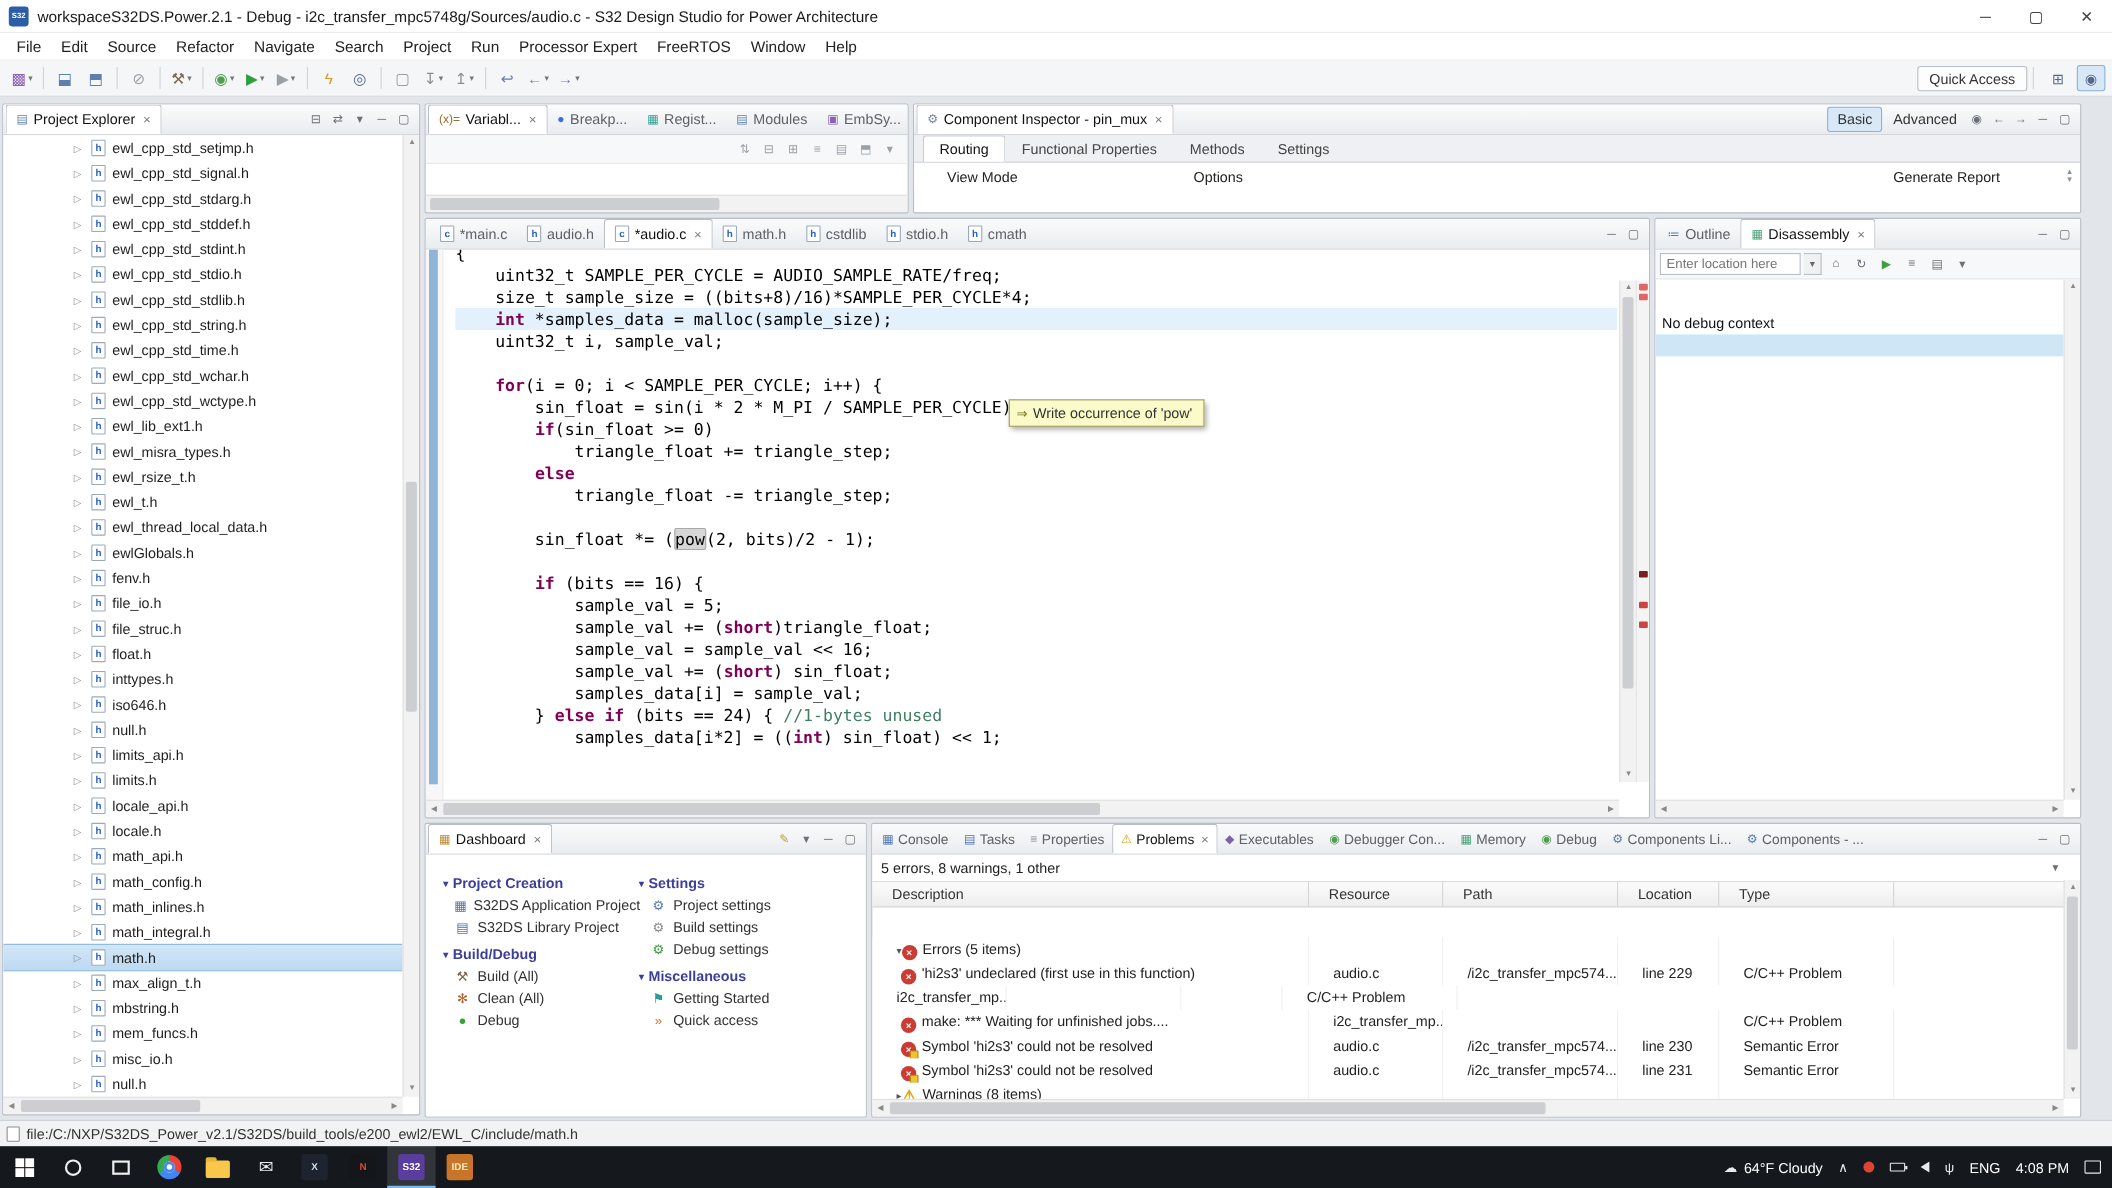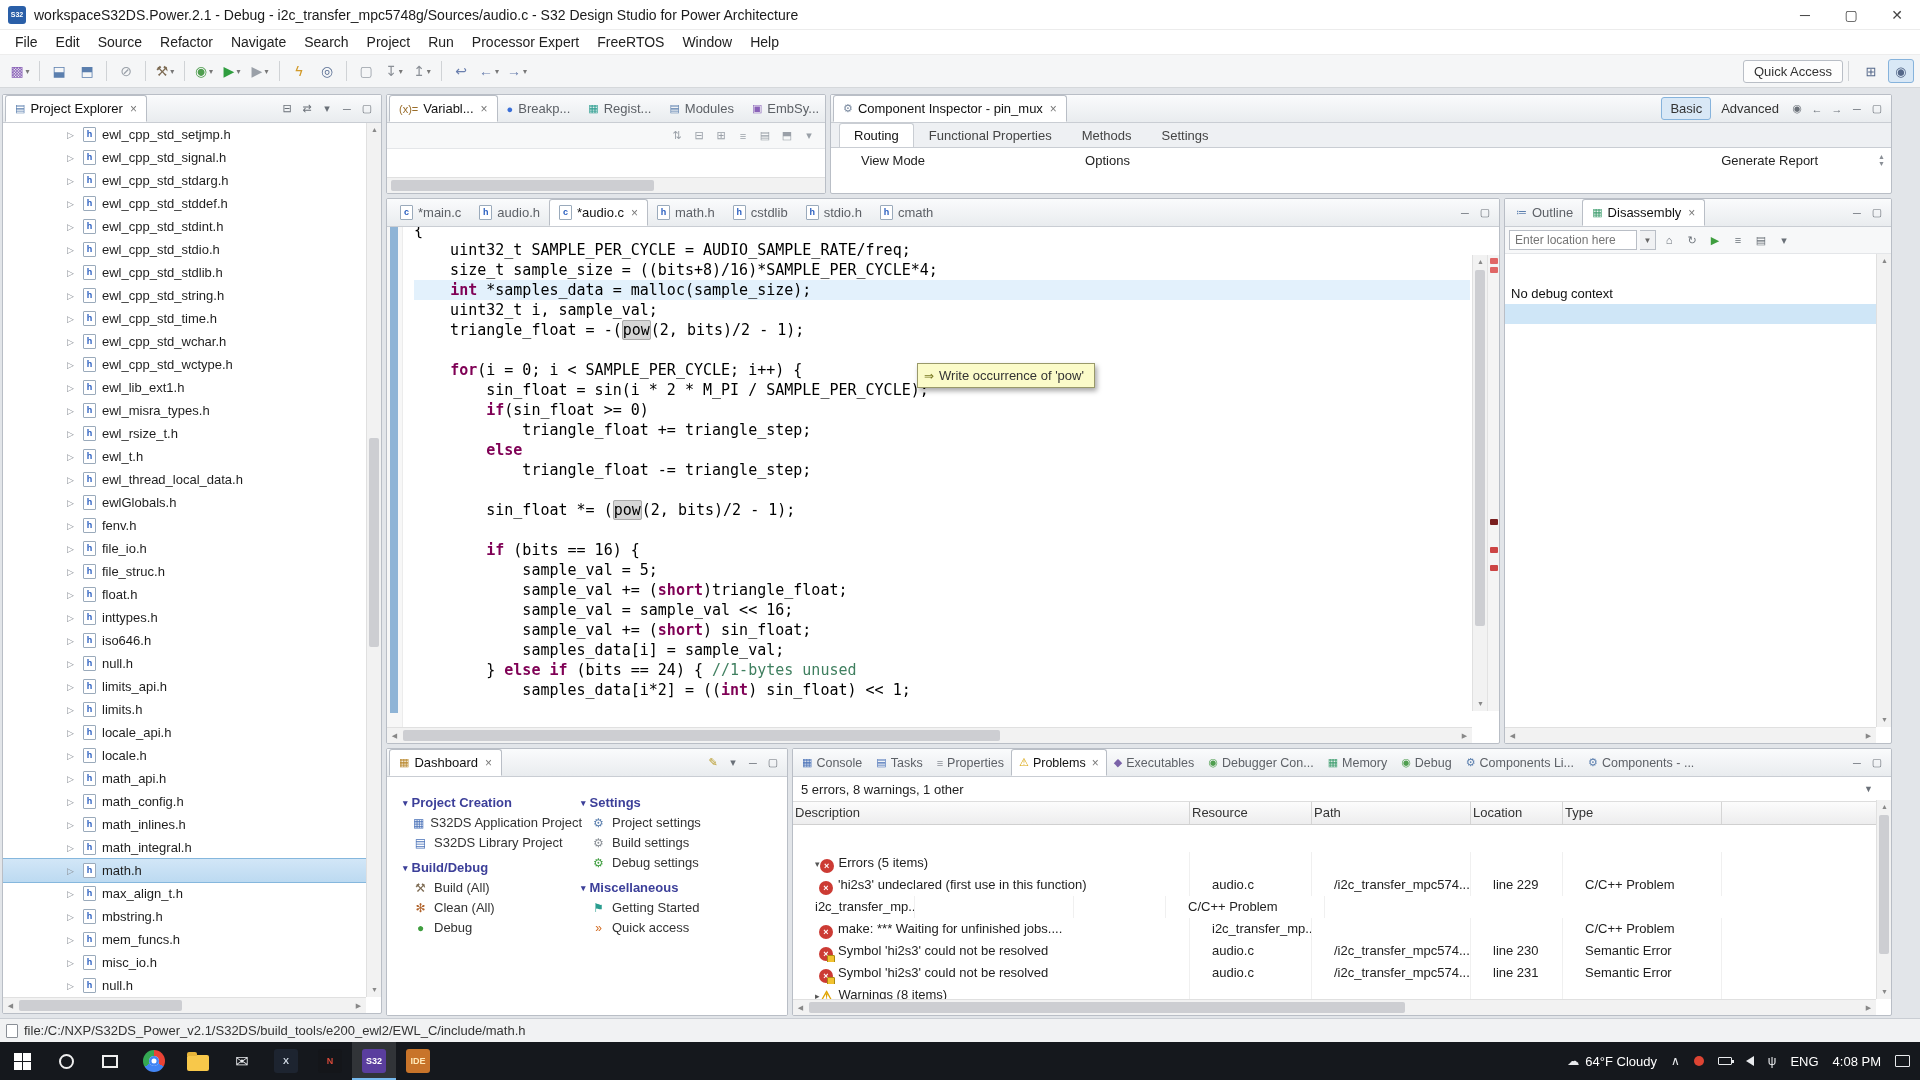--- a/index.html
+++ b/index.html
@@ -110,21 +110,21 @@
   .dash-sec-title .tri { font-size:9px; }
   .dash-link { display:flex; align-items:center; gap:6px; font-size:13px; color:#333; margin:5px 0 5px 10px; white-space:nowrap; }
   .dl-ico { width:15px; text-align:center; font-size:12px; }
 
   
   #console-panel { left:792px; top:748px; width:1100px; height:268px; }
   #console-tabs .etab { padding:0 7px; font-size:12.5px; gap:4px; }
   #prob-summary-row { height:24px; display:flex; align-items:center; background:#fff; font-size:13px; color:#222; padding-left:8px; }
   #prob-summary-row .vmenu { margin-left:auto; margin-right:18px; color:#6a7078; font-size:9px; }
   #prob-table-head { height:24px; display:flex; background:linear-gradient(#fcfcfc,#ededee); border-top:1px solid #ddd; border-bottom:1px solid #d0d0d0; }
-  .pth { font-size:13px; color:#333; padding:3px 2px; border-right:1px solid #d5d5d5; overflow:hidden; white-space:nowrap; }
+  .pth { font-size:13px; color:#333; padding:3px 18px; border-right:1px solid #d5d5d5; overflow:hidden; white-space:nowrap; }
   #prob-rows { position:absolute; left:0; top:103px; right:15px; bottom:15px; overflow:hidden; background:#fff; }
   .prow { height:22px; display:flex; align-items:center; font-size:13px; color:#222; }
   .pcell { padding:0 22px; white-space:nowrap; overflow:hidden; border-right:1px solid #f0f0f0; height:22px; line-height:22px; }
   .grp-arrow { width:14px; font-size:9px; color:#555; text-align:center; }
   .picon { display:inline-block; width:14px; height:14px; border-radius:50%; background:#cc3b34; color:#fff; font:bold 9px/14px "Liberation Sans",sans-serif; text-align:center; margin-right:5px; vertical-align:-2px; position:relative; }
   .picon.sem:after { content:""; position:absolute; right:-2px; bottom:-2px; width:6px; height:6px; background:#f2c230; border:1px solid #a98a10; border-radius:1px; }
   .picon.warn { background:transparent; color:#e0a400; font-size:14px; line-height:13px; }
   #console-panel .vscroll { top:51px; }
 
   
@@ -589,21 +589,20 @@
     <div class="ebody">
       <div class="gutter">
         <div class="range-bar"></div>
       </div>
       <div id="code">
           <div class="line"><span class="tk-pl">{</span></div>
           <div class="line"><span class="tk-pl">    uint32_t SAMPLE_PER_CYCLE = AUDIO_SAMPLE_RATE/freq;</span></div>
           <div class="line"><span class="tk-pl">    size_t sample_size = ((bits+8)/16)*SAMPLE_PER_CYCLE*4;</span></div>
           <div class="line cur"><span class="tk-pl">    </span><span class="tk-kw">int</span><span class="tk-pl"> *samples_data = malloc(sample_size);</span></div>
           <div class="line"><span class="tk-pl">    uint32_t i, sample_val;</span></div>
-          <div class="line"><span class="tk-pl">    triangle_float = -(</span><span class="tk-occ">pow</span><span class="tk-pl">(2, bits)/2 - 1);</span></div>
           <div class="line"><span class="tk-pl"></span></div>
           <div class="line"><span class="tk-pl">    </span><span class="tk-kw">for</span><span class="tk-pl">(i = 0; i &lt; SAMPLE_PER_CYCLE; i++) {</span></div>
           <div class="line"><span class="tk-pl">        sin_float = sin(i * 2 * M_PI / SAMPLE_PER_CYCLE);</span></div>
           <div class="line"><span class="tk-pl">        </span><span class="tk-kw">if</span><span class="tk-pl">(sin_float &gt;= 0)</span></div>
           <div class="line"><span class="tk-pl">            triangle_float += triangle_step;</span></div>
           <div class="line"><span class="tk-pl">        </span><span class="tk-kw">else</span></div>
           <div class="line"><span class="tk-pl">            triangle_float -= triangle_step;</span></div>
           <div class="line"><span class="tk-pl"></span></div>
           <div class="line"><span class="tk-pl">        sin_float *= (</span><span class="tk-occ">pow</span><span class="tk-pl">(2, bits)/2 - 1);</span></div>
           <div class="line"><span class="tk-pl"></span></div>

